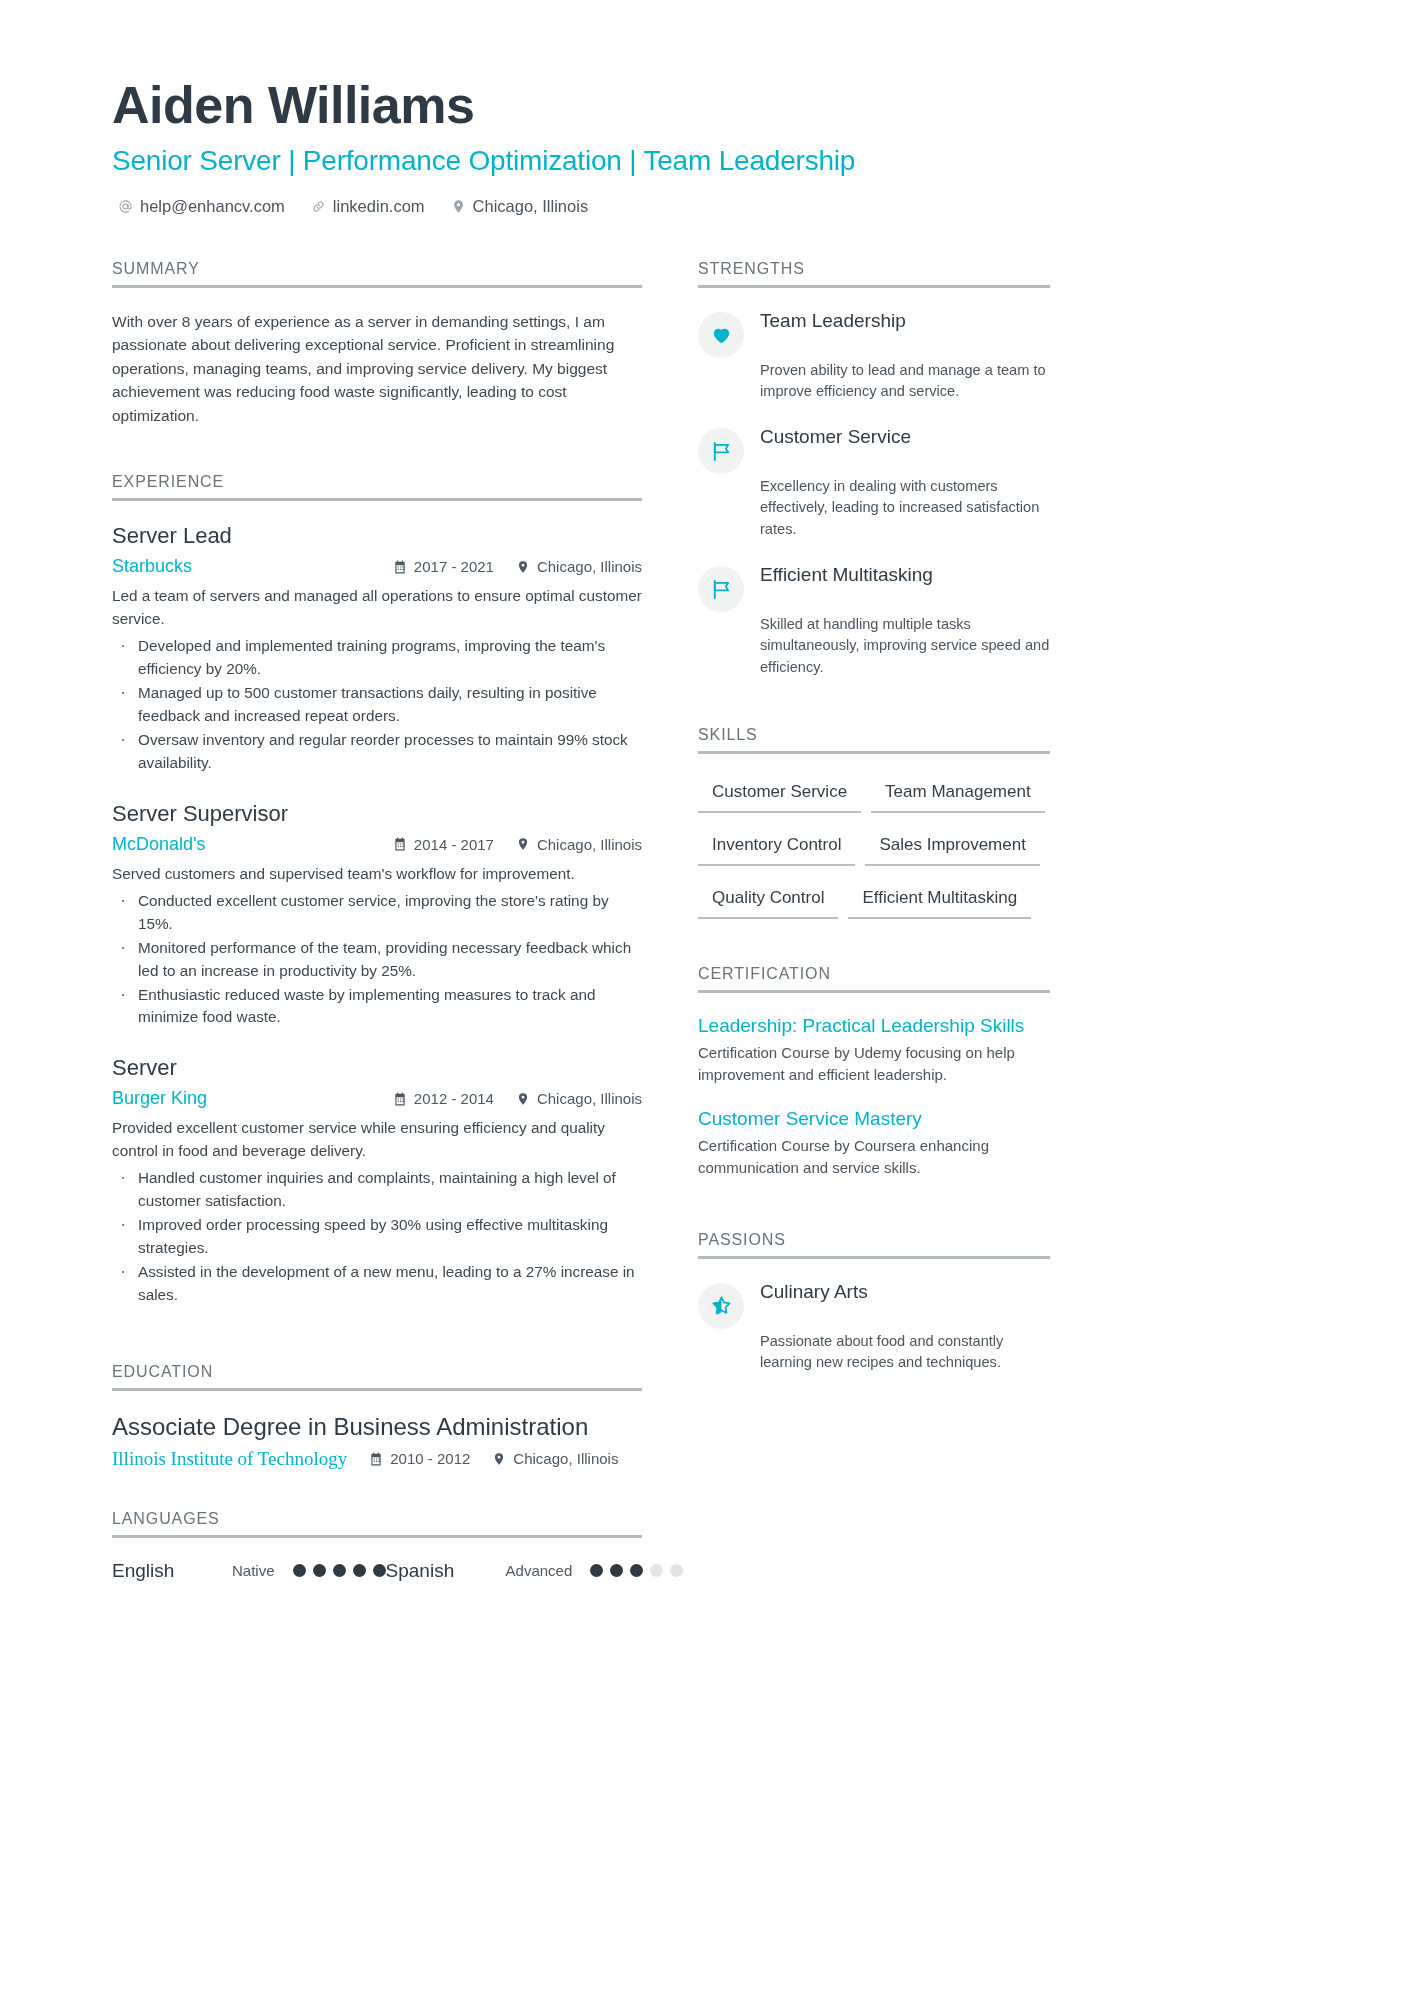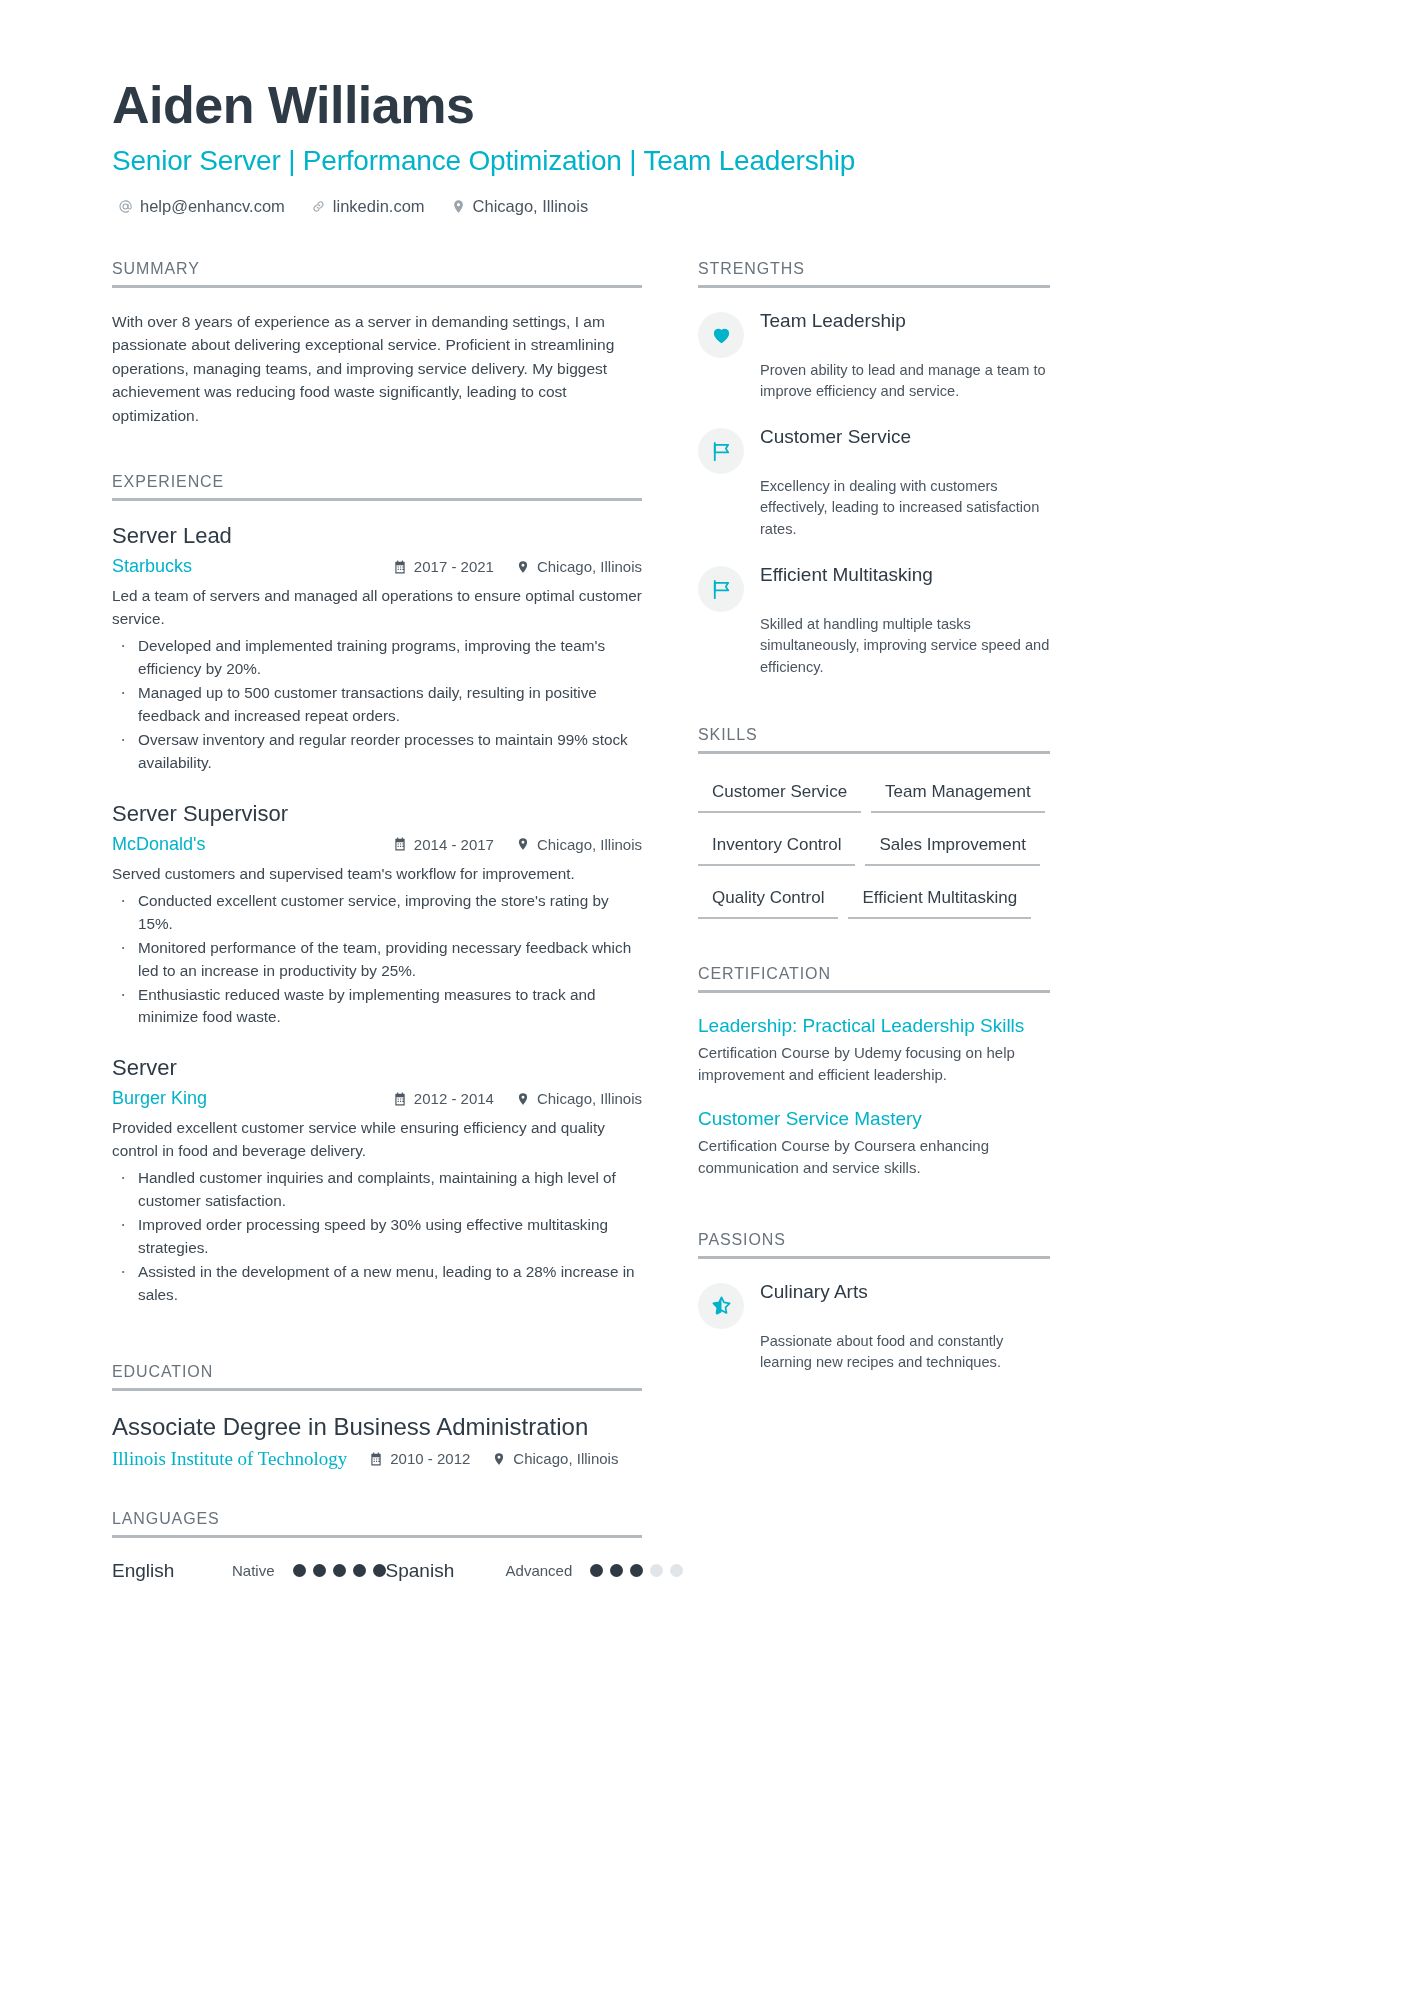--- a/index.html
+++ b/index.html
@@ -239,21 +239,21 @@
                     <path d="M12 2a7 7 0 0 0-7 7c0 5 7 13 7 13s7-8 7-13a7 7 0 0 0-7-7zm0 9.5A2.5 2.5 0 1 1 12 6.5a2.5 2.5 0 0 1 0 5z"></path>
                   </svg>
               </span>
               <span>Chicago, Illinois</span>
             </div>
           </div>
           <div class="job-desc">Provided excellent customer service while ensuring efficiency and quality control in food and beverage delivery.</div>
           <ul class="bullets">
             <li>Handled customer inquiries and complaints, maintaining a high level of customer satisfaction.</li>
             <li>Improved order processing speed by 30% using effective multitasking strategies.</li>
-            <li>Assisted in the development of a new menu, leading to a 28% increase in sales.</li>
+            <li>Assisted in the development of a new menu, leading to a 27% increase in sales.</li>
           </ul>
         </div>
       </div>
 
       <div class="spacer-30"></div>
 
       <div class="section">
         <div class="sec-head">
           <div class="sec-title">EDUCATION</div>
           <div class="sec-rule"></div>

